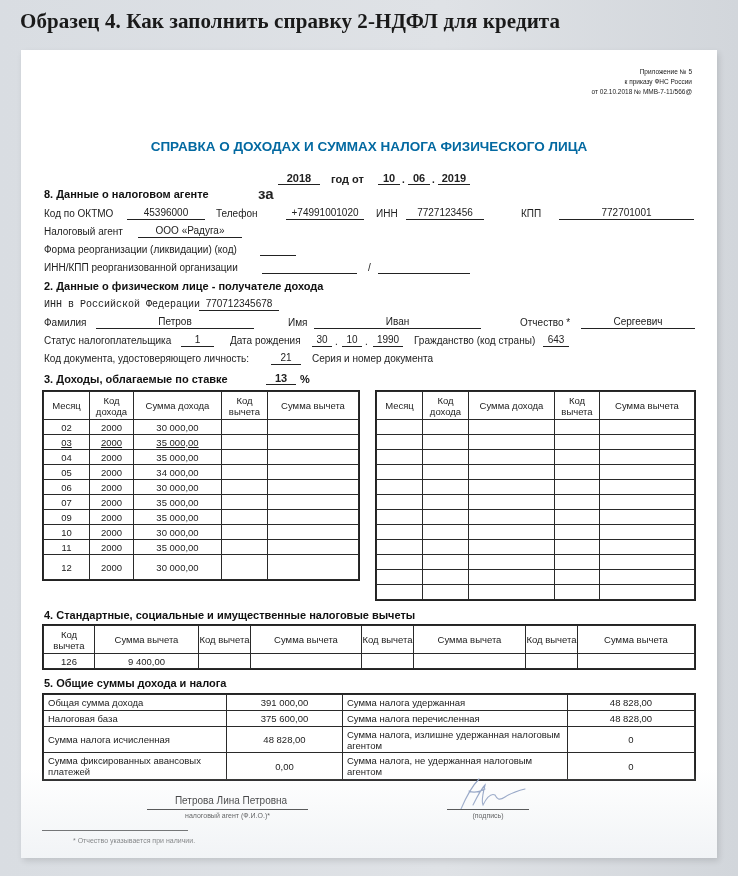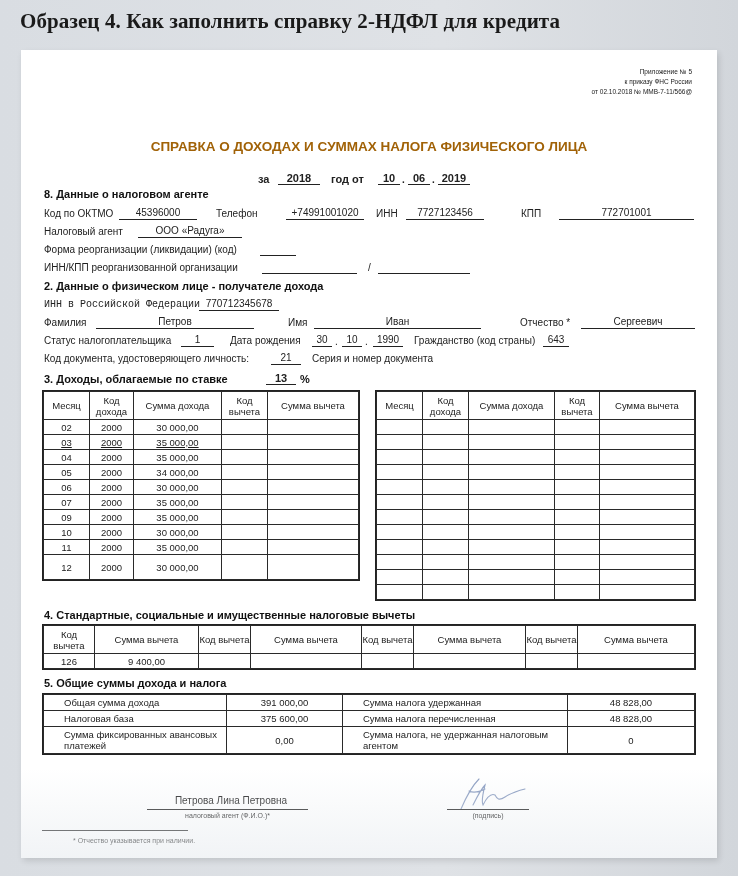--- a/index.html
+++ b/index.html
@@ -21,69 +21,69 @@
     background: #ffffff;
     box-shadow: 2px 3px 6px rgba(0,0,0,0.12);
   }
   .paper-fade {
     position: absolute; left: 0; right: 0; bottom: 0; height: 90px;
     background: linear-gradient(180deg, rgba(255,255,255,0) 0%, rgba(232,236,240,0.6) 100%);
     pointer-events: none;
   }
   .abs { position: absolute; white-space: nowrap; }
   .appendix { right: 25px; top: 17px; font-size: 6.5px; line-height: 10px; text-align: right; color: #222; }
-  .doc-title { left: 0; width: 100%; top: 89px; text-align: center; font-weight: bold; font-size: 13.5px; color: #a16207; }
+  .doc-title { left: 0; width: 100%; top: 89px; text-align: center; font-weight: bold; font-size: 13.5px; color: #0369a1; }
   .lbl { font-size: 10px; color: #222; }
   .bold { font-weight: bold; }
   .sec { font-size: 11px; font-weight: bold; color: #111; }
   .field {
     position: absolute; border-bottom: 1.3px solid #222; height: 13px;
     font-size: 10px; text-align: center; line-height: 12px; color: #222;
   }
   .field.b { font-weight: bold; font-size: 11px; }
   table.grid { position: absolute; border-collapse: collapse; table-layout: fixed; }
   table.grid td, table.grid th {
     border: 1.3px solid #2a2a2a; font-size: 9.5px; font-weight: normal; color: #222;
     padding: 0; overflow: hidden; white-space: nowrap; line-height: 11px;
   }
   table.grid th { text-align: center; vertical-align: middle; }
   table.grid td { text-align: center; vertical-align: middle; }
-  table.grid td.l { text-align: left; padding-left: 20px; white-space: normal; }
+  table.grid td.l { text-align: left; padding-left: 4px; white-space: normal; }
   table.grid th.wrap { white-space: normal; line-height: 11px; }
   .outer { outline: 1.6px solid #222; outline-offset: -0.5px; }
   .sig-line { position: absolute; border-top: 1.3px solid #222; }
   .small { font-size: 7px; color: #222; }
 </style>
 </head>
 <body>
 
 <div class="page-heading">Образец 4. Как заполнить справку 2-НДФЛ для кредита</div>
 
 <div class="paper">
 
   <div class="abs appendix">
     <div>Приложение № 5</div>
     <div>к приказу ФНС России</div>
     <div>от 02.10.2018 № ММВ-7-11/566@</div>
   </div>
 
   <div class="abs doc-title">СПРАВКА О ДОХОДАХ И СУММАХ НАЛОГА ФИЗИЧЕСКОГО ЛИЦА</div>
 
-  <div class="abs lbl bold" style="left:237px; top:123px; font-size:11px;">за</div>
+  <div class="abs lbl bold" style="left:237px; top:135px; font-size:15px;">за</div>
   <div class="field b" style="left:257px; top:122px; width:42px;">2018</div>
   <div class="abs lbl bold" style="left:310px; top:123px; font-size:11px;">год от</div>
   <div class="field b" style="left:357px; top:122px; width:22px;">10</div>
   <div class="abs lbl bold" style="left:381px; top:124px;">.</div>
   <div class="field b" style="left:387px; top:122px; width:22px;">06</div>
   <div class="abs lbl bold" style="left:411px; top:124px;">.</div>
   <div class="field b" style="left:417px; top:122px; width:32px;">2019</div>
 
   <div class="abs sec" style="left:23px; top:138px;">8. Данные о налоговом агенте</div>
   <div class="abs lbl" style="left:23px; top:158px;">Код по ОКТМО</div>
-  <div class="field" style="left:98px; top:157px; width:78px;">45396000</div>
+  <div class="field" style="left:106px; top:157px; width:78px;">45396000</div>
   <div class="abs lbl" style="left:195px; top:158px;">Телефон</div>
   <div class="field" style="left:265px; top:157px; width:78px;">+74991001020</div>
   <div class="abs lbl" style="left:355px; top:158px;">ИНН</div>
   <div class="field" style="left:385px; top:157px; width:78px;">7727123456</div>
   <div class="abs lbl" style="left:500px; top:158px;">КПП</div>
   <div class="field" style="left:538px; top:157px; width:135px;">772701001</div>
 
   <div class="abs lbl" style="left:23px; top:176px;">Налоговый агент</div>
   <div class="field" style="left:117px; top:175px; width:104px;">ООО «Радуга»</div>
 
@@ -371,20 +371,26 @@
           <td>391 000,00</td>
           <td class="l">Сумма налога удержанная</td>
           <td>48 828,00</td>
         </tr>
         <tr style="height: 16px;">
           <td class="l">Налоговая база</td>
           <td>375 600,00</td>
           <td class="l">Сумма налога перечисленная</td>
           <td>48 828,00</td>
         </tr>
+        <tr style="height: 26px;">
+          <td class="l">Сумма налога исчисленная</td>
+          <td>48 828,00</td>
+          <td class="l">Сумма налога, излишне удержанная налоговым агентом</td>
+          <td>0</td>
+        </tr>
         <tr style="height: 27px;">
           <td class="l">Сумма фиксированных авансовых платежей</td>
           <td>0,00</td>
           <td class="l">Сумма налога, не удержанная налоговым агентом</td>
           <td>0</td>
         </tr>
       </tbody>
   </table>
 
   <div class="abs lbl" style="left:130px; top:745px; width:160px; text-align:center;">Петрова Лина Петровна</div>

